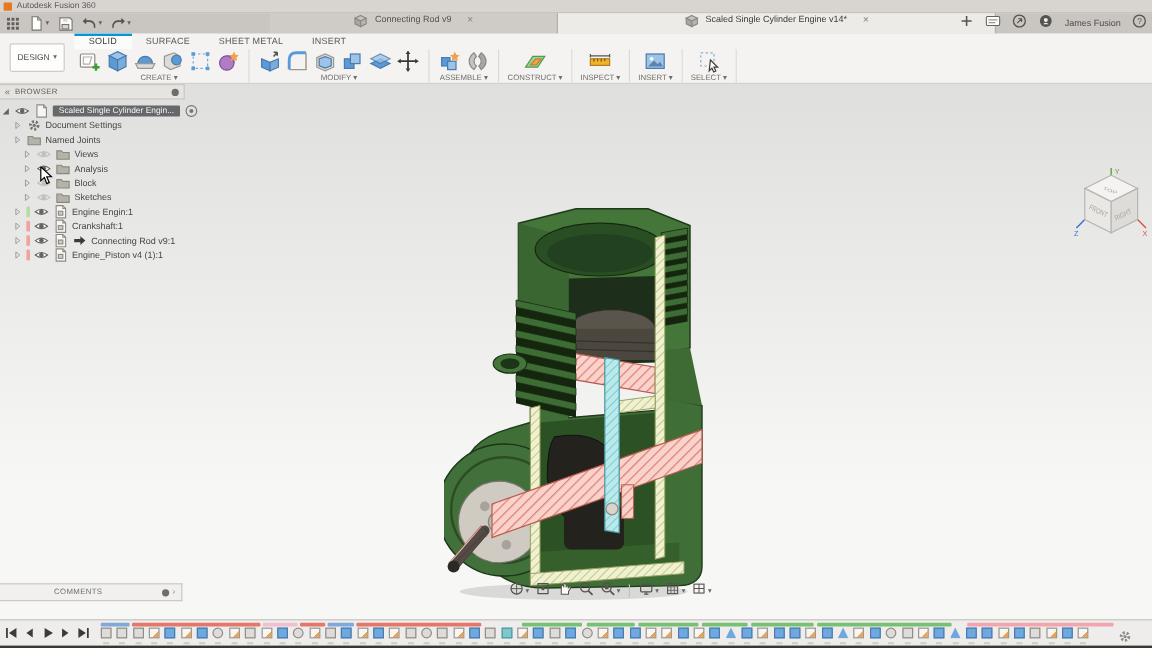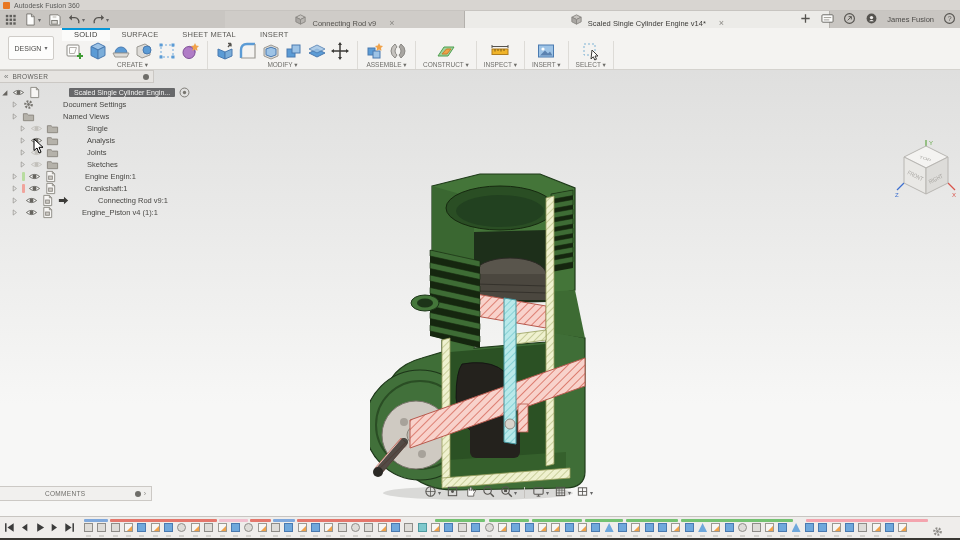--- a/index.html
+++ b/index.html
@@ -15,21 +15,21 @@
   #fusion-logo { width:7px; height:7px; background:#e87722; border-radius:1px; margin-right:4px; }
   #app-title { font-size:7px; color:#5a5a58; }
 
   
   #qatrow { position:absolute; left:0; top:11px; width:960px; height:17px; background:#c9c6c2; }
   #qat { position:absolute; left:2px; top:0; height:17px; display:flex; align-items:center; gap:7px; padding-left:2px;}
   .qat-btn { display:flex; align-items:center; gap:1px; }
   .qat-btn svg { display:block; }
   .caret { font-size:6px; color:#666; line-height:1; }
   #doc-tabs { position:absolute; left:225px; top:0; height:17px; display:flex; }
-  .doc-tab { height:17px; display:flex; align-items:flex-end; justify-content:center; gap:5px;
+  .doc-tab { height:17px; display:flex; align-items:flex-start; justify-content:center; gap:5px;
              font-size:7.5px; color:#55534f; background:#cfccc8; border-right:1px solid #b3b0ac;
              padding:0 8px; }
   .doc-tab.active { background:#ecebe8; color:#3c3b38; }
   .doc-tab .tabx { color:#8a8884; font-size:9px; margin-left:8px; }
   .doc-tab:first-child { width:240px; }
   .doc-tab.active { width:365px; }
   #right-cluster { position:absolute; right:4px; top:0; height:17px; display:flex; align-items:center; gap:9px; }
   #user-name { font-size:7.5px; color:#4c4b48; }
 
   
@@ -54,21 +54,21 @@
 
   
   #browser { position:absolute; left:0; top:0; width:154px; }
   #browser-header { height:13px; background:#e6e4e1; border:1px solid #cbc8c4; border-left:none;
                     display:flex; align-items:center; font-size:6.5px; color:#5e5d5a; padding:0 4px; }
   #browser-header .hdr-title { flex:1; margin-left:4px; letter-spacing:.3px;}
   #browser-tree { padding-top:3px; }
   .tree-row { display:flex; align-items:center; height:12px; font-size:7.5px; color:#474643; gap:3px; }
   .tree-row .exp { width:9px; display:flex; justify-content:center; }
   .tree-row .sw { width:3px; height:9px; border-radius:1px; }
-  .tree-row .lbl { white-space:nowrap;margin-left:25px; }
+  .tree-row .lbl { white-space:nowrap; }
   #root-row .lbl { background:#67686a; color:#f4f4f3; padding:1px 5px; border-radius:1px; font-size:7px;}
   .icon12 svg { display:block; }
 
   
   #viewcube { position:absolute; left:894px; top:68px; width:66px; height:66px; }
 
   
   #comments { position:absolute; left:0; bottom:15px; width:152px; height:15px; background:#f1f0ee;
               border:1px solid #ccc9c5; border-left:none; display:flex; align-items:center;
               font-size:6.5px; color:#6e6d69; padding:0 5px; }
@@ -538,40 +538,40 @@
             <span class="exp icon12">
               <svg width="13" height="13" viewBox="0 0 14 14">
                 <polygon points="5,3 10,7 5,11" fill="none" stroke="#8a8884" stroke-width="1"></polygon>
               </svg>
             </span>
             <span class="icon12">
               <svg width="13" height="13" viewBox="0 0 14 14">
                 <path d="M1.5,4 h4 l1.5,1.5 h5.5 v6 h-11 z" fill="#b5b2aa" stroke="#8a877f"></path>
               </svg>
             </span>
-            <span class="lbl">Named Views</span>
+            <span class="lbl">Named Joints</span>
           </div>
           <div class="tree-row" style="padding-left: 18px;">
             <span class="exp icon12">
               <svg width="13" height="13" viewBox="0 0 14 14">
                 <polygon points="5,3 10,7 5,11" fill="none" stroke="#8a8884" stroke-width="1"></polygon>
               </svg>
             </span>
             <span class="icon12">
               <svg width="13" height="13" viewBox="0 0 14 14">
                 <path d="M1.5,7 Q7,2.5 12.5,7 Q7,11.5 1.5,7 Z" fill="none" stroke="#c2c0bb"></path>
                 <circle cx="7" cy="7" r="2.1" fill="#c2c0bb"></circle>
               </svg>
             </span>
             <span class="icon12">
               <svg width="13" height="13" viewBox="0 0 14 14">
                 <path d="M1.5,4 h4 l1.5,1.5 h5.5 v6 h-11 z" fill="#b5b2aa" stroke="#8a877f"></path>
               </svg>
             </span>
-            <span class="lbl">Single</span>
+            <span class="lbl">Views</span>
           </div>
           <div class="tree-row" style="padding-left: 18px;">
             <span class="exp icon12">
               <svg width="13" height="13" viewBox="0 0 14 14">
                 <polygon points="5,3 10,7 5,11" fill="none" stroke="#8a8884" stroke-width="1"></polygon>
               </svg>
             </span>
             <span class="icon12">
               <svg width="13" height="13" viewBox="0 0 14 14">
                 <path d="M1.5,7 Q7,2.5 12.5,7 Q7,11.5 1.5,7 Z" fill="#fdfdfc" stroke="#66645f"></path>
@@ -595,21 +595,21 @@
               <svg width="13" height="13" viewBox="0 0 14 14">
                 <path d="M1.5,7 Q7,2.5 12.5,7 Q7,11.5 1.5,7 Z" fill="none" stroke="#c2c0bb"></path>
                 <circle cx="7" cy="7" r="2.1" fill="#c2c0bb"></circle>
               </svg>
             </span>
             <span class="icon12">
               <svg width="13" height="13" viewBox="0 0 14 14">
                 <path d="M1.5,4 h4 l1.5,1.5 h5.5 v6 h-11 z" fill="#b5b2aa" stroke="#8a877f"></path>
               </svg>
             </span>
-            <span class="lbl">Joints</span>
+            <span class="lbl">Block</span>
           </div>
           <div class="tree-row" style="padding-left: 18px;">
             <span class="exp icon12">
               <svg width="13" height="13" viewBox="0 0 14 14">
                 <polygon points="5,3 10,7 5,11" fill="none" stroke="#8a8884" stroke-width="1"></polygon>
               </svg>
             </span>
             <span class="icon12">
               <svg width="13" height="13" viewBox="0 0 14 14">
                 <path d="M1.5,7 Q7,2.5 12.5,7 Q7,11.5 1.5,7 Z" fill="none" stroke="#c2c0bb"></path>

